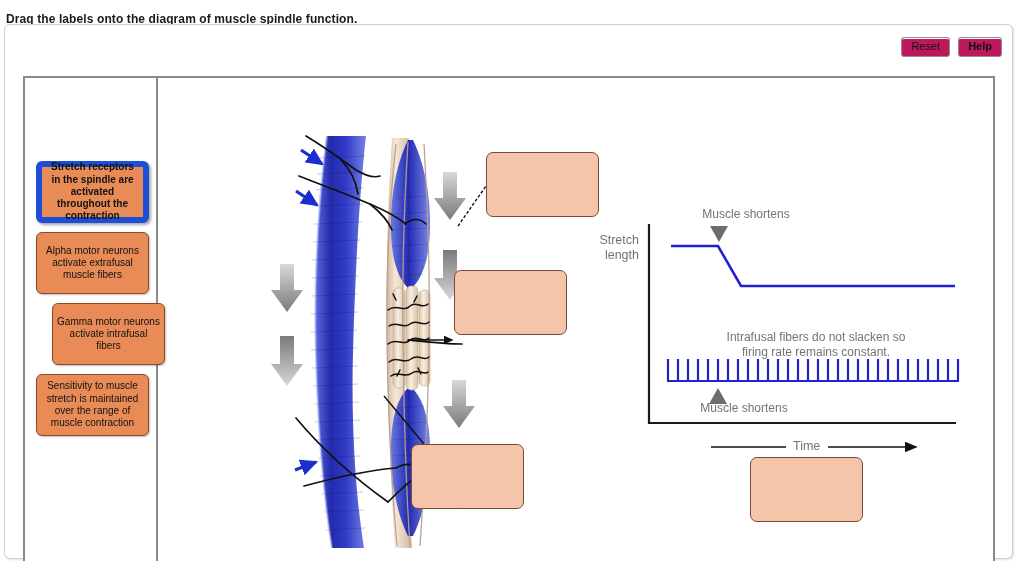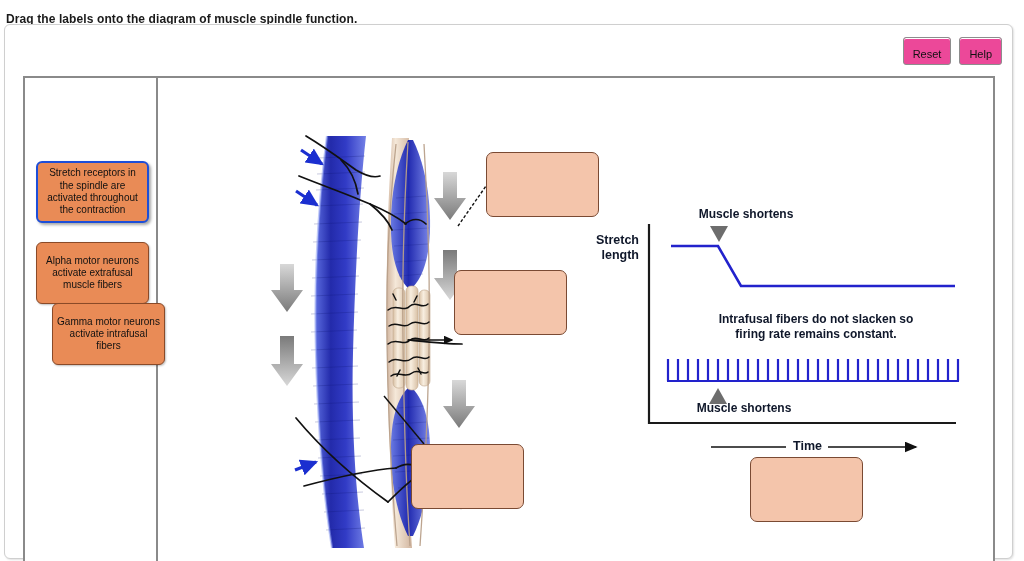--- a/index.html
+++ b/index.html
@@ -24,26 +24,26 @@
     box-sizing:border-box;
     box-shadow:1px 1px 2px rgba(0,0,0,.12);
   }
 
   
   .toolbar{
     position:absolute;right:10px;top:12px;display:flex;gap:8px;
   }
   .tb-btn{
     font-family:"Liberation Sans", sans-serif;
-    font-size:11px;color:#111;background:#ec4899;
+    font-size:11px;color:#111;background:#be185d;
     border:1px solid #8d8d8d;border-radius:3px;
-    padding:10px 9px 3px;line-height:13px;cursor:pointer;
+    padding:2px 9px 3px;line-height:13px;cursor:pointer;
     box-shadow:inset 0 1px 0 #fff;
   }
-  .tb-btn.help{font-weight:normal;}
+  .tb-btn.help{font-weight:bold;}
 
   
   .stage{
     position:absolute;left:18px;top:51px;width:972px;height:506px;
     border:2px solid #8a8a8a;background:#fff;box-sizing:border-box;
   }
   .stage-divider{
     position:absolute;left:131px;top:0;width:2px;height:100%;
     background:#8a8a8a;
   }
@@ -53,38 +53,39 @@
   .label-chip{
     position:absolute;left:11px;width:113px;
     background:#e98b56;border:1px solid #8a4a28;border-radius:6px;
     box-sizing:border-box;
     display:flex;align-items:center;justify-content:center;
     text-align:center;color:#111;font-size:10px;line-height:12.3px;
     padding:3px 4px;cursor:move;
     box-shadow:1px 1px 2px rgba(0,0,0,.25);
   }
   .label-chip.selected{
-    border:2px solid #1d4ed8;
+    border:6px solid #1d4ed8;
     box-shadow:2px 2px 3px rgba(0,0,0,.35);
+    font-weight:bold;
   }
 
   
   .dropzone{
     position:absolute;background:#f4c5ab;border:1.5px solid #7a4a33;
     border-radius:7px;box-sizing:border-box;cursor:pointer;
   }
 
   
   .figure{position:absolute;left:131px;top:0;right:0;bottom:0;}
   svg.fig{position:absolute;left:0;top:0;}
 
   
   .ct{
     position:absolute;font-family:"Liberation Sans", sans-serif;
-    font-weight:bold;color:#0f172a;
+    font-weight:normal;color:#737373;
   }
   .axis-lbl{font-size:12.5px;line-height:14.5px;text-align:right;}
   .anno{font-size:12px;line-height:15px;text-align:center;}
   .time-lbl{font-size:12.5px;text-align:center;}
 </style>
 </head>
 <body>
 
 <div id="root">
 
@@ -95,22 +96,23 @@
     <div class="toolbar">
       <button class="tb-btn">Reset</button>
       <button class="tb-btn help">Help</button>
     </div>
 
     <div class="stage">
       <div class="stage-divider"></div>
 
       <div class="tray">
         <div class="label-chip selected" style="top:83px;height:62px;">Stretch receptors in the spindle are activated throughout the contraction</div>
-        <div class="label-chip" style="top:164px;height:62px;">Alpha motor neurons activate extrafusal muscle fibers</div>
+        <div class="label-chip" style="top:154px;height:62px;">Alpha motor neurons activate extrafusal muscle fibers</div>
         <div class="label-chip" style="top:225px;height:62px;margin-left:16px;">Gamma motor neurons activate intrafusal fibers</div>
+        <div class="label-chip" style="top:296px;height:62px;">Sensitivity to muscle stretch is maintained over the range of muscle contraction</div>
       </div>
 
       <div class="figure">
 
         <svg class="fig" width="839" height="502" viewBox="0 0 839 502">
 
           <defs>
             <linearGradient id="gArrowD" x1="0" y1="0" x2="0" y2="1">
               <stop offset="0" stop-color="#d8d8d8"></stop>
                 <stop offset="1" stop-color="#7a7a7a"></stop>
@@ -325,21 +327,21 @@
         <div class="ct axis-lbl" style="left:363px;top:155px;width:120px;">
           <span>Stretch</span><br>
           <span>length</span>
         </div>
 
 
         <div class="ct anno" style="left:500px;top:129px;width:180px;">Muscle shortens</div>
 
         <div class="ct anno" style="left:498px;top:323px;width:180px;">Muscle shortens</div>
 
-        <div class="ct anno" style="left:500px;top:234px;width:320px;">
+        <div class="ct anno" style="left:500px;top:252px;width:320px;">
           <span>Intrafusal fibers do not slacken so</span><br>
           <span>firing rate remains constant.</span>
         </div>
 
         <div class="ct time-lbl" style="left:637px;top:361px;">Time</div>
 
         <div class="dropzone" style="left:330px;top:74px;width:113px;height:65px;"></div>
         <div class="dropzone" style="left:298px;top:192px;width:113px;height:65px;"></div>
         <div class="dropzone" style="left:255px;top:366px;width:113px;height:65px;"></div>
         <div class="dropzone" style="left:594px;top:379px;width:113px;height:65px;"></div>

